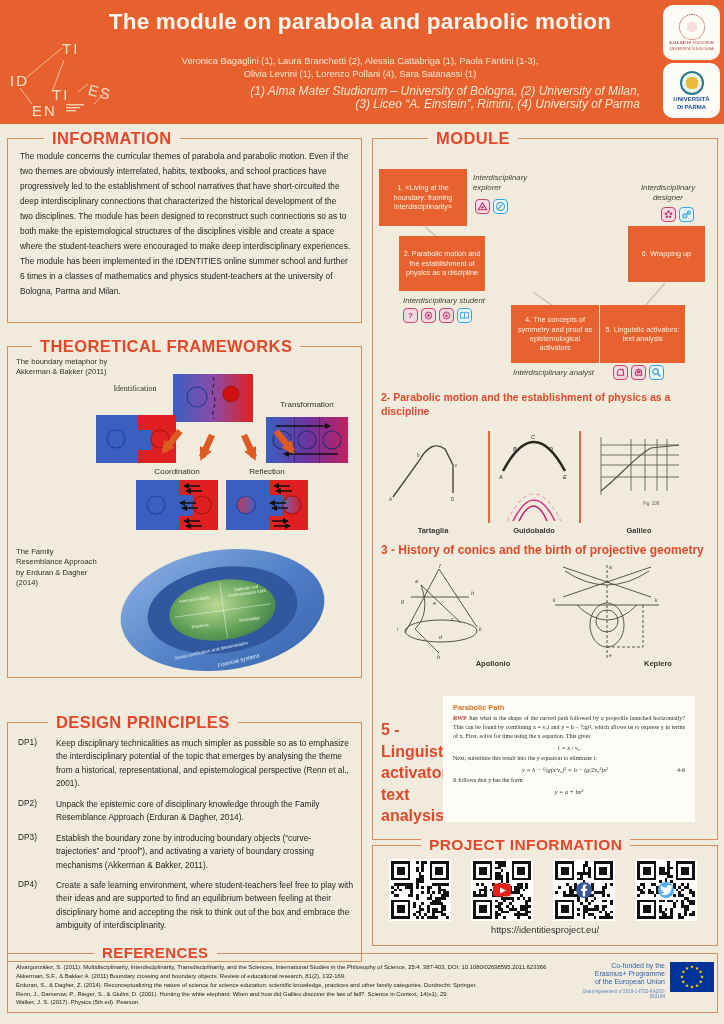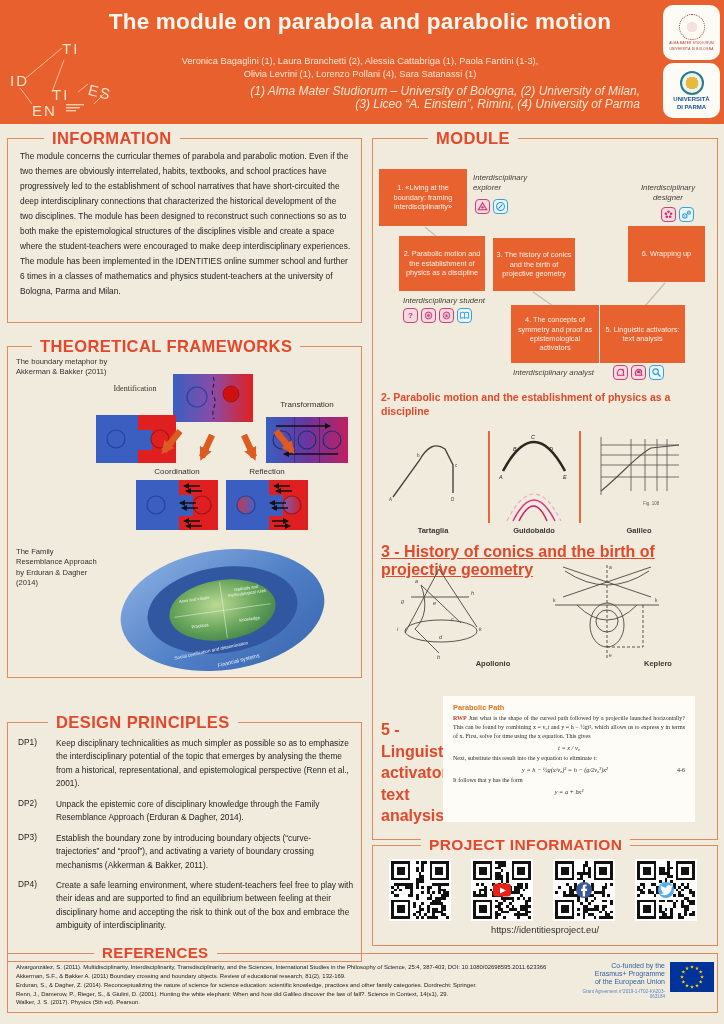--- a/index.html
+++ b/index.html
@@ -321,21 +321,20 @@
         <svg width="11" height="11" viewBox="0 0 12 12">
             <circle cx="4.2" cy="7.5" r="2.3" fill="none" stroke="#2E96CE" stroke-width="1.1"></circle>
             <circle cx="8.6" cy="4" r="1.7" fill="none" stroke="#2E96CE" stroke-width="1.1"></circle>
             <circle cx="4.2" cy="7.5" r="0.7" fill="#2E96CE"></circle>
             <circle cx="8.6" cy="4" r="0.6" fill="#2E96CE"></circle>
           </svg>
       </span>
     </div>
 
     <div class="mbox" style="left:26px;top:97px;width:86px;height:55px;">2. Parabolic motion and the establishment of physics as a discipline</div>
-    <div class="mbox" style="left:120px;top:99px;width:82px;height:53px;">3. The history of conics and the birth of projective geometry</div>
     <div class="mbox" style="left:255px;top:87px;width:77px;height:56px;">6. Wrapping up</div>
 
     <div class="role" style="left:30px;top:157px;width:160px;">Interdisciplinary student</div>
     <div class="chips" style="left:30px;top:169px;">
       <span class="chip pink">
           <span style="font-size:8px;font-weight:bold;">?</span>
         </span>
       <span class="chip pink">
         <svg width="11" height="11" viewBox="0 0 12 12">
             <path d="M2.5,6 a3.5,3.8 0 1 1 7,0 a3.5,3.8 0 1 1 -7,0" fill="#F0B8CC" stroke="#B8386A" stroke-width="1"></path>
@@ -419,21 +418,21 @@
         <line x1="70" y1="8" x2="70" y2="60"></line>
           <line x1="80" y1="8" x2="80" y2="60"></line>
         <path d="M14,60 C34,44 50,24 64,17 L92,14" stroke-width="1.2"></path>
       </g>
       <text x="56" y="74" font-size="4.5" fill="#6A645C">Fig. 108</text>
     </svg>
     <div class="img-cap" style="left:15px;top:387px;width:90px;">Tartaglia</div>
     <div class="img-cap" style="left:122px;top:387px;width:78px;">Guidobaldo</div>
     <div class="img-cap" style="left:218px;top:387px;width:96px;">Galileo</div>
 
-    <div class="rc-head" style="left:8px;top:404px;width:332px;font-size:16px;text-decoration:underline;">3 - History of conics and the birth of projective geometry</div>
+    <div class="rc-head" style="left:8px;top:404px;width:332px;font-size:12px;">3 - History of conics and the birth of projective geometry</div>
     <svg style="position:absolute;left:22px;top:424px;" width="104" height="100" viewBox="0 0 104 100">
       <g stroke="#4A453E" stroke-width="0.9" fill="none">
         <path d="M44,6 L10,70"></path>
           <path d="M44,6 L82,64"></path>
         <ellipse cx="46" cy="68" rx="36" ry="11"></ellipse>
         <path d="M26,22 Q36,50 20,66"></path>
         <line x1="16" y1="34" x2="74" y2="34"></line>
         <line x1="26" y1="22" x2="66" y2="60"></line>
         <line x1="20" y1="66" x2="44" y2="90"></line>
       </g>

